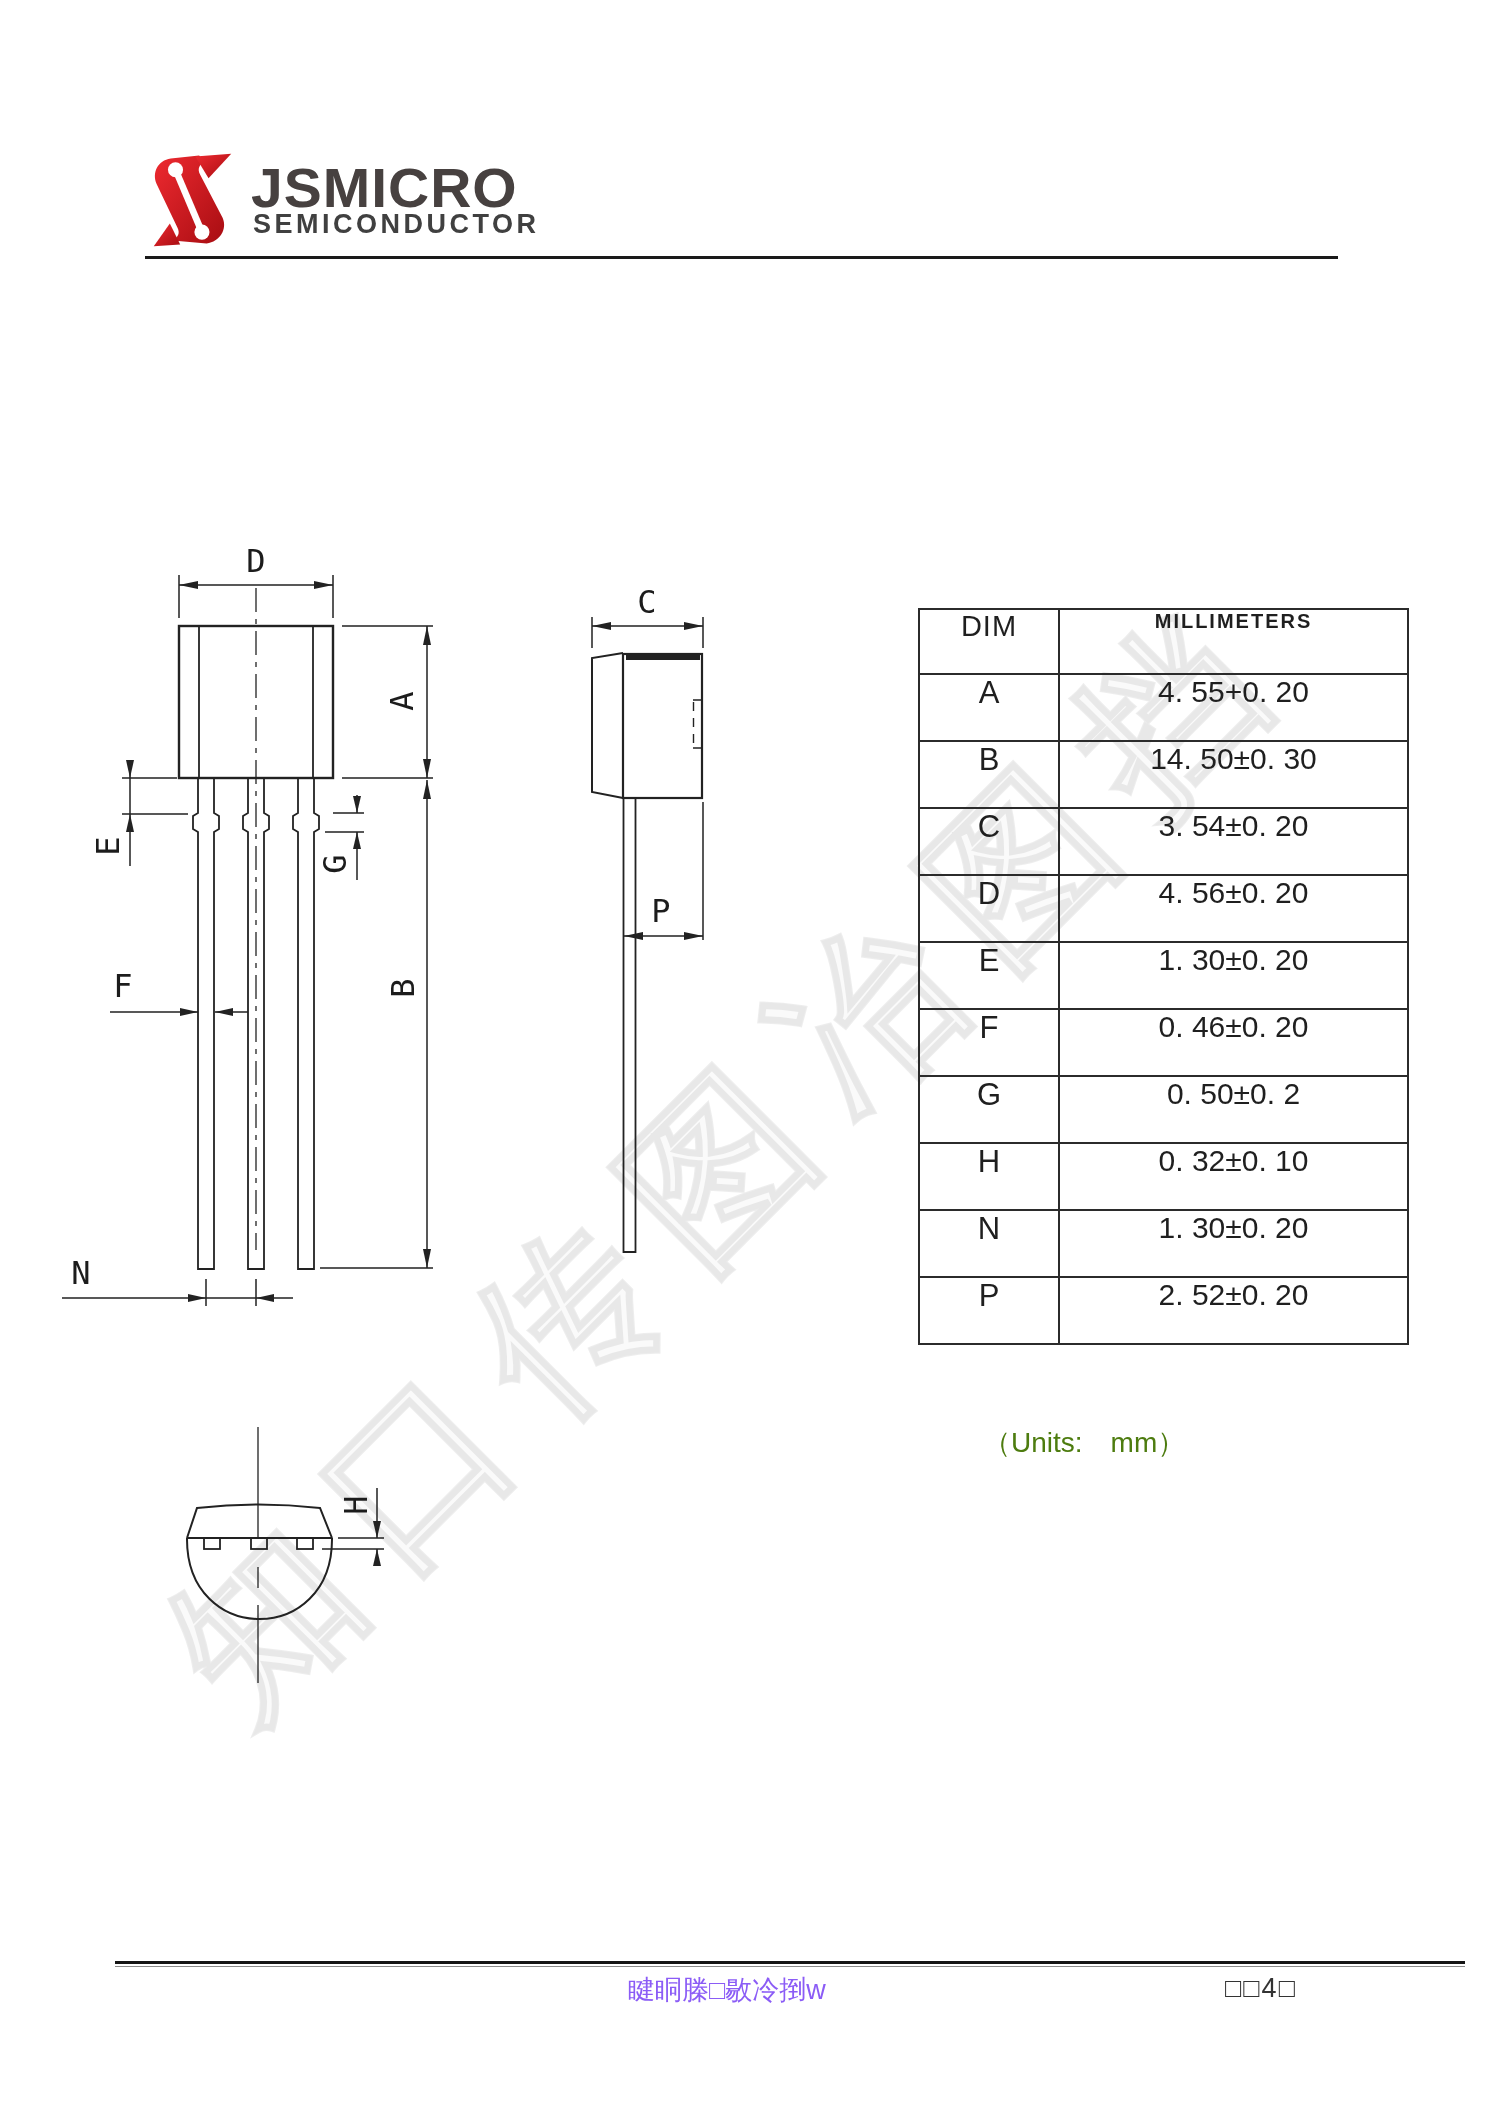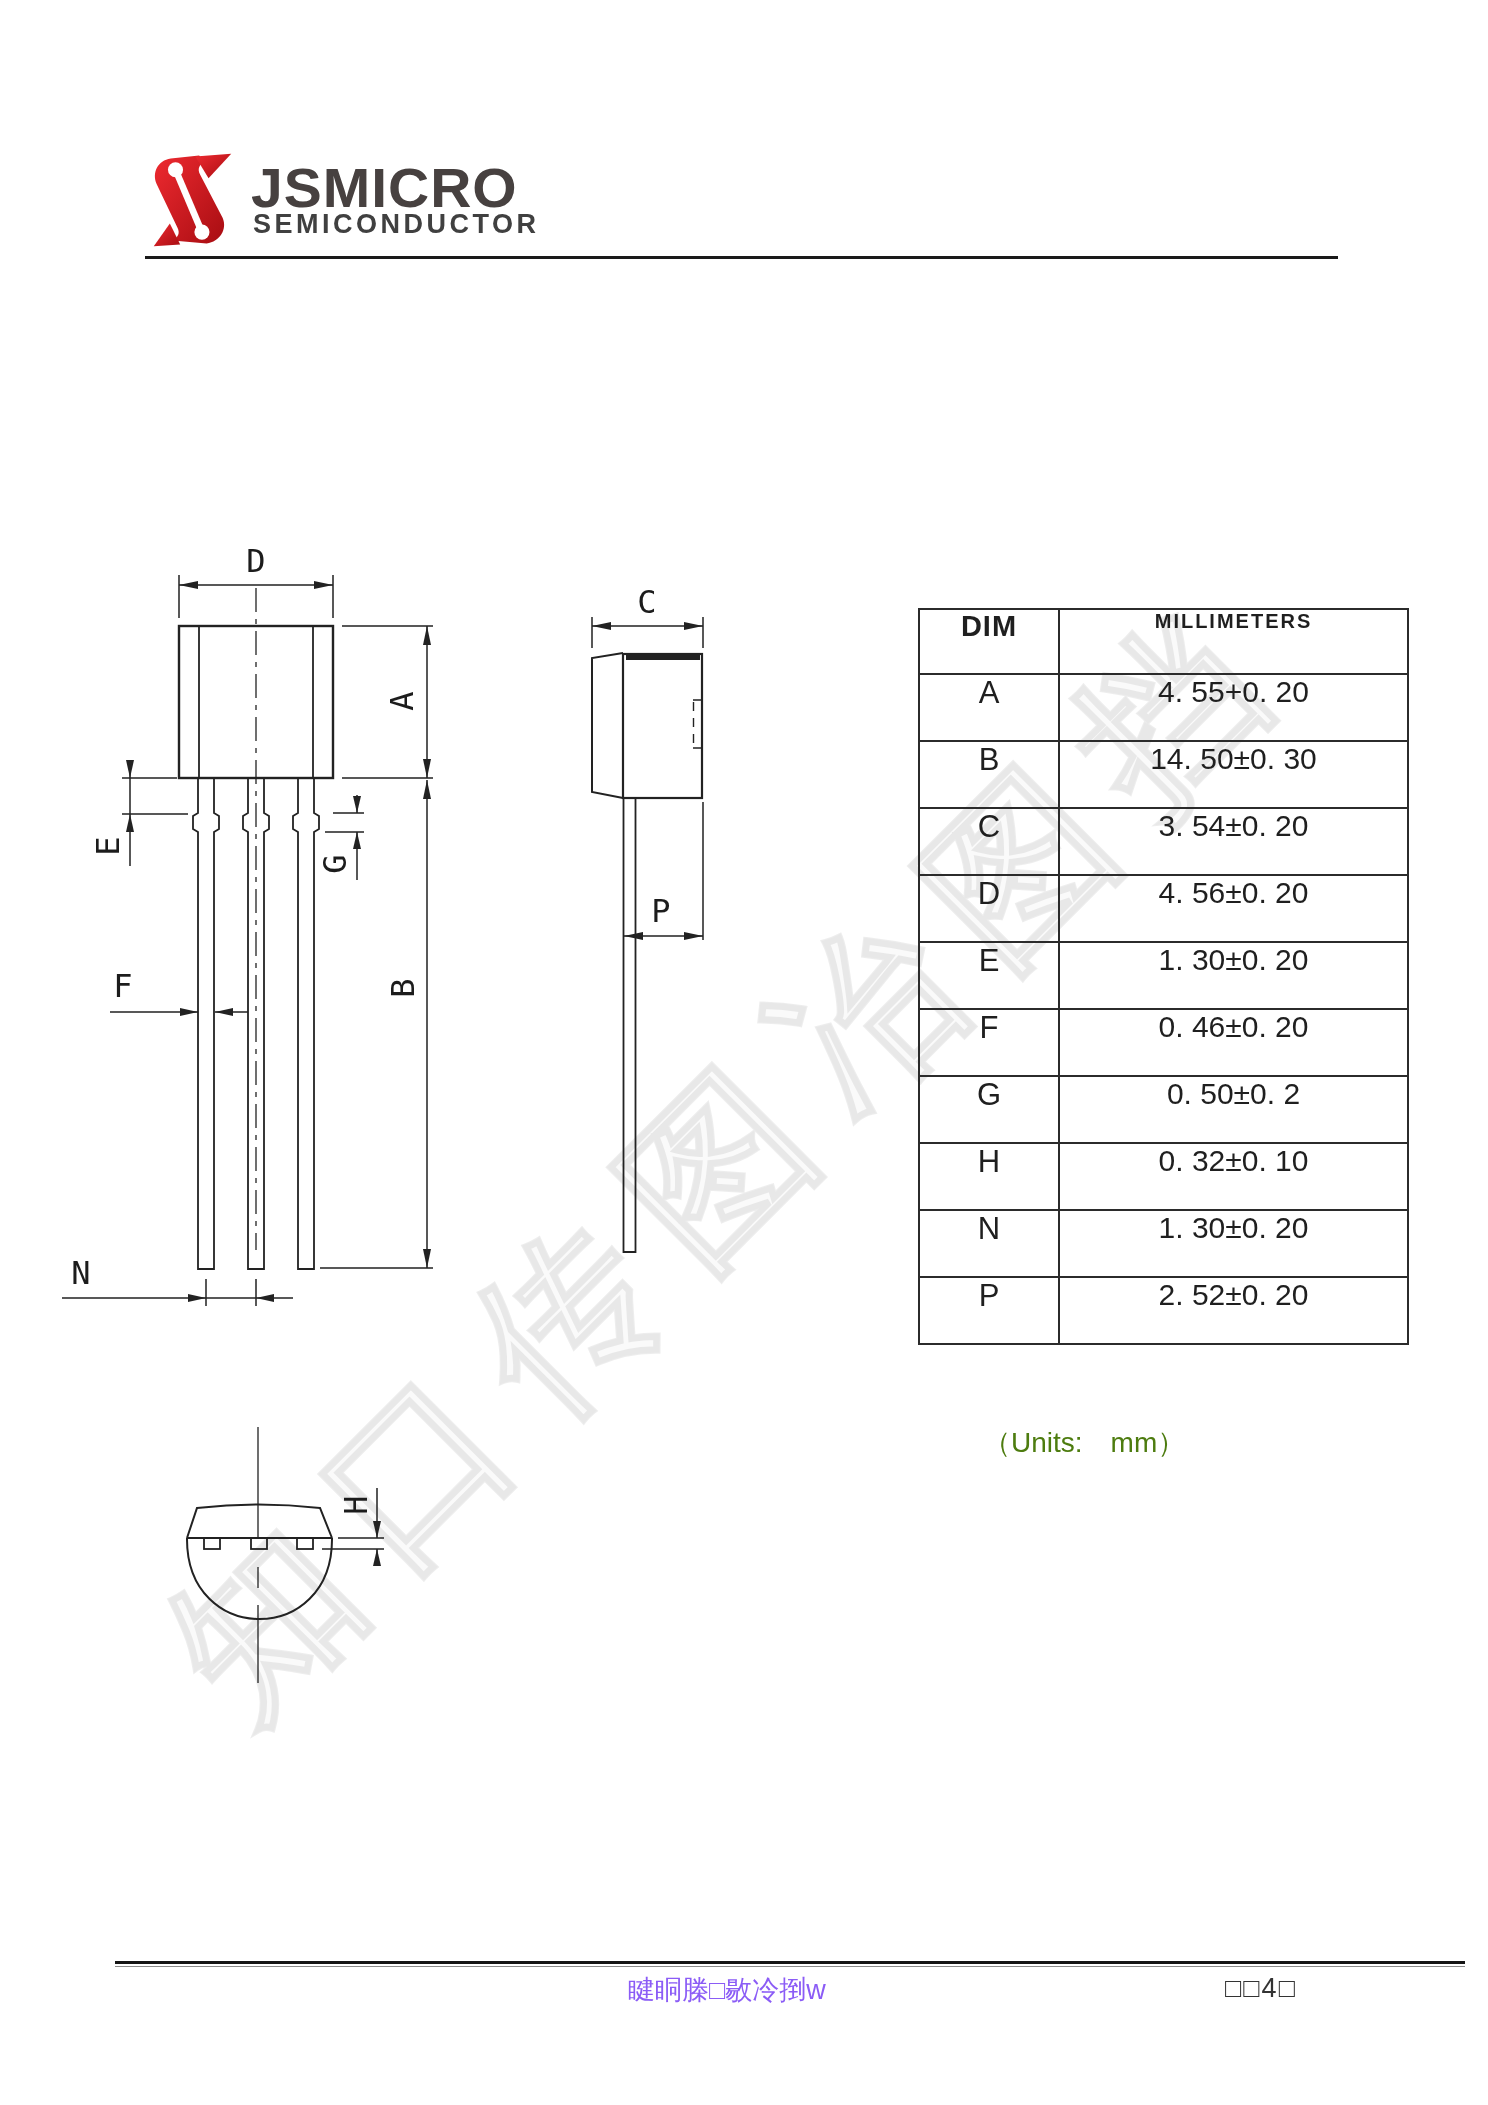--- a/index.html
+++ b/index.html
@@ -34,21 +34,21 @@
   .dim-label.rot{transform:translate(-50%,-50%) rotate(-90deg);}
 
   
   .dim-table-wrap{position:absolute;left:918px;top:608px;width:489px;height:737px;}
   table.dim-table{border-collapse:collapse;width:100%;height:100%;table-layout:fixed;
     background:transparent;}
   table.dim-table th,table.dim-table td{border:2px solid #2b2b2b;vertical-align:top;
     text-align:center;padding:0;}
   .col-dim{width:140px;}
   .col-mm{width:349px;}
-  th.h-dim{font-size:29px;font-weight:bold;letter-spacing:1px;padding-top:16px;height:65px;box-sizing:border-box;}
+  th.h-dim{font-size:29px;font-weight:normal;letter-spacing:1px;padding-top:16px;height:65px;box-sizing:border-box;}
   th.h-mm{font-size:20px;font-weight:bold;letter-spacing:2px;padding-top:16px;padding-right:52px;height:65px;box-sizing:border-box;}
   td.c-dim{font-size:31px;padding-top:10px;}
   td.c-mm{font-size:30px;padding-top:8px;padding-right:52px;}
 
   
   .units-note{position:absolute;left:983px;top:1424px;font-size:28px;color:#4d7c0f;white-space:pre;}
 
   
   .footer-rule{position:absolute;left:115px;top:1961px;width:1350px;height:3px;background:#151515;}
   .footer-rule2{position:absolute;left:115px;top:1966px;width:1350px;height:1px;background:#8a8a8a;}

